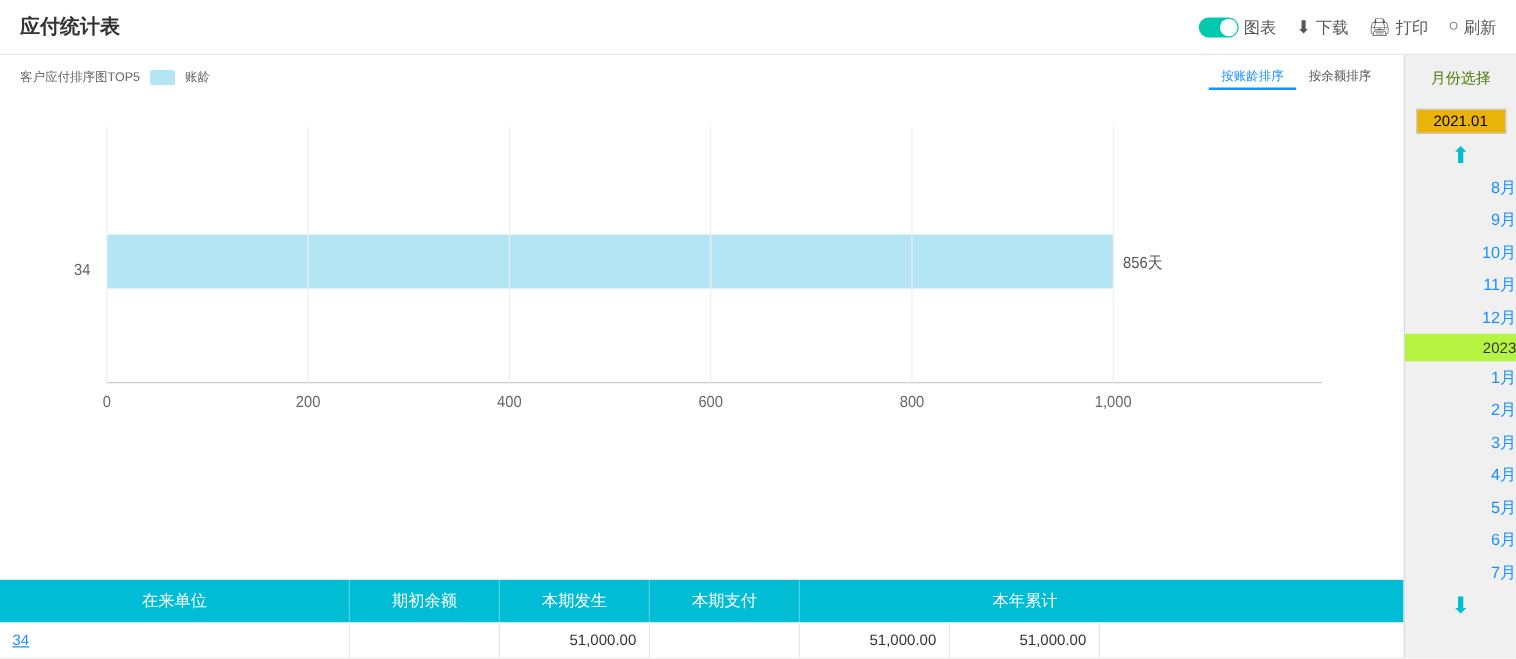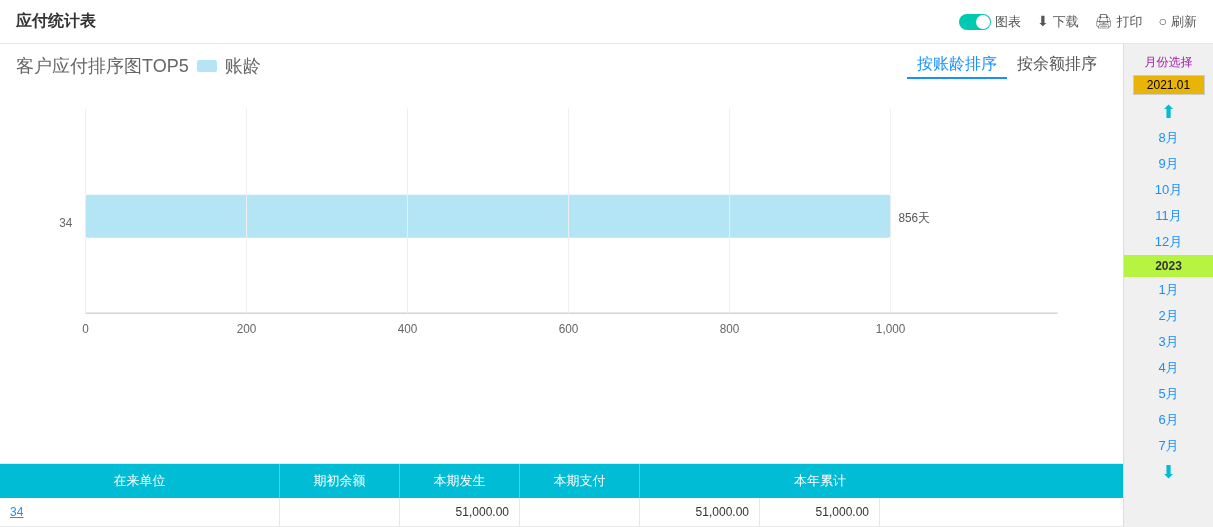--- a/index.html
+++ b/index.html
@@ -17,49 +17,49 @@
 
     
     .main-content { display: flex; flex: 1; overflow: hidden; }
 
     
     .left-panel { flex: 1; display: flex; flex-direction: column; overflow: hidden; }
 
     
     .chart-area { flex: 1; padding: 8px 16px; background: #fff; position: relative; border-bottom: 1px solid #e8e8e8; }
     .chart-header { display: flex; align-items: center; justify-content: space-between; margin-bottom: 8px; }
-    .chart-legend { display: flex; align-items: center; gap: 8px; font-size: 18px; color: #666; }
+    .chart-legend { display: flex; align-items: center; gap: 8px; font-size: 10px; color: #666; }
     .legend-box { width: 20px; height: 12px; background: #b3e5f5; border-radius: 2px; }
     .chart-sort-btns { display: flex; gap: 0; }
-    .sort-btn { padding: 2px 10px; font-size: 16px; cursor: pointer; border-bottom: 2px solid transparent; color: #555; }
+    .sort-btn { padding: 2px 10px; font-size: 10px; cursor: pointer; border-bottom: 2px solid transparent; color: #555; }
     .sort-btn.active { border-bottom: 2px solid #1890ff; color: #1890ff; }
 
     
     .bar-chart { position: relative; height: 280px; margin-left: 40px; margin-right: 20px; }
     .chart-svg { width: 100%; height: 100%; }
 
     
     .table-area { background: #fff; }
     .table-header-top { display: grid; grid-template-columns: 280px 120px 120px 120px 120px 240px; background: #00bcd4; color: #fff; }
     .th { padding: 8px 6px; text-align: left; font-size: 13px; font-weight: 500; border-right: 1px solid rgba(255,255,255,0.3); }
     .th:last-child { border-right: none; }
     .table-sub-header { display: grid; grid-template-columns: 280px 120px 120px 120px 120px 120px 120px; background: #00bcd4; color: #fff; border-top: 1px solid rgba(255,255,255,0.3); }
     .table-data-row { display: grid; grid-template-columns: 280px 120px 120px 120px 120px 120px 120px; border-bottom: 1px solid #e8e8e8; background: #fff; }
     .td { padding: 7px 10px; font-size: 12px; text-align: right; border-right: 1px solid #e8e8e8; color: #333; }
     .td:first-child { text-align: left; }
     .td:last-child { border-right: none; }
     .td-link { color: #1890ff; cursor: pointer; text-decoration: underline; }
 
     
     .right-sidebar { width: 90px; background: #f0f0f0; border-left: 1px solid #ddd; display: flex; flex-direction: column; align-items: center; padding: 4px 0; overflow: hidden; position: relative; }
-    .sidebar-title { font-size: 12px; color: #a21caf; padding: 6px 4px 4px; text-align: center; white-space: nowrap; }
+    .sidebar-title { font-size: 12px; color: #4d7c0f; padding: 6px 4px 16px; text-align: center; white-space: nowrap; }
     .sidebar-year-input { width: 72px; background: #eab308; border: 1px solid #ccc; padding: 2px 4px; font-size: 12px; text-align: center; margin-bottom: 4px; }
     .month-list { display: flex; flex-direction: column; width: 100%; align-items: center; gap: 0; }
-    .month-item { width: 100%; text-align: center; padding: 4px 0; font-size: 13px; color: #1890ff; cursor: pointer; position: relative; }
-    .month-item.year-marker { background: #b5f542; color: #333; font-weight: bold; font-size: 12px; }
+    .month-item { width: 100%; text-align: right; padding: 4px 0; font-size: 13px; color: #1890ff; cursor: pointer; position: relative; }
+    .month-item.year-marker { background: #b5f542; color: #333; font-weight: normal; font-size: 12px; }
     .sidebar-scroll-up { color: #00bcd4; font-size: 18px; cursor: pointer; padding: 2px 0; }
     .sidebar-scroll-down { color: #00bcd4; font-size: 18px; cursor: pointer; padding: 2px 0; }
   </style>
 </head>
 <body>
 
 <div class="app-container">
 
   <div class="header">
     <span class="header-title">应付统计表</span>

